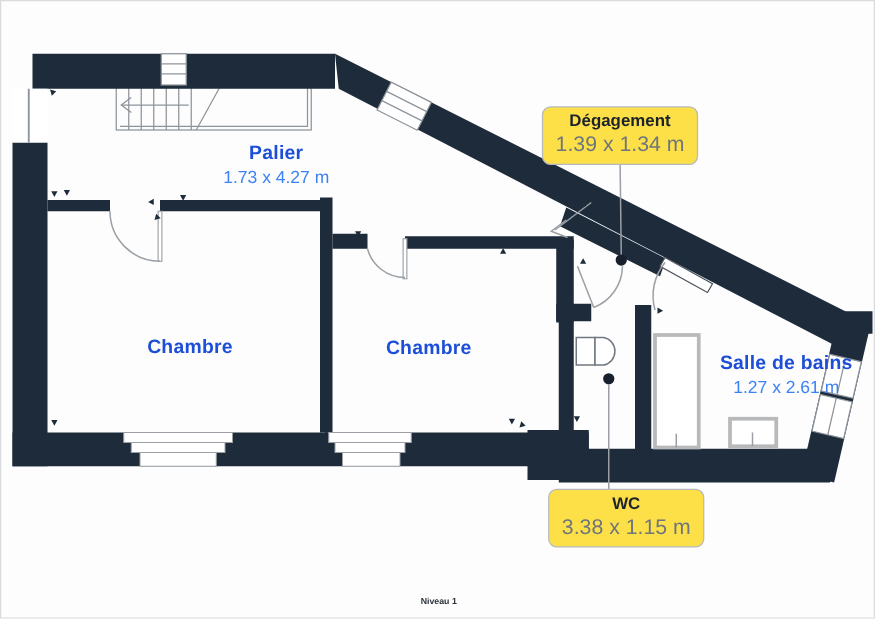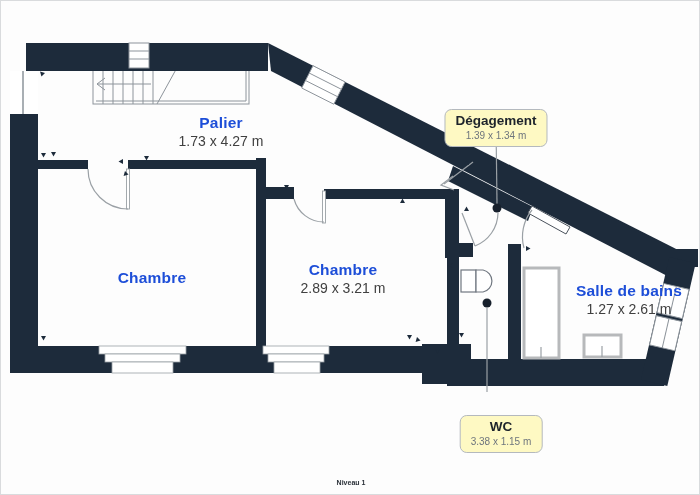--- a/index.html
+++ b/index.html
@@ -7,28 +7,28 @@
     position:relative;width:700px;height:495px;background:#fdfdfd;
     border:1px solid #d9dbdd;box-sizing:border-box;overflow:hidden;
     font-family:"Liberation Sans",sans-serif;
   }
   #plan-svg{position:absolute;left:0;top:0;}
   .room-label{
     position:absolute;transform:translate(-50%,-50%);
     text-align:center;white-space:nowrap;line-height:1.25;
   }
   .rl-title{font-size:15.5px;font-weight:700;color:#1d4ed8;letter-spacing:.2px;}
-  .rl-dims{font-size:14px;color:#404040;margin-top:1px;}
+  .rl-dims{font-size:14px;color:#3b82f6;margin-top:1px;}
   .callout{
     position:absolute;transform:translate(-50%,0);
-    background:#fef9c3;border:1.5px solid #b4b9be;border-radius:7px;
-    padding:3px 10px 4px 10px;text-align:center;white-space:nowrap;line-height:1.2;margin-top:24px;
+    background:#fde047;border:1.5px solid #b4b9be;border-radius:7px;
+    padding:3px 10px 4px 10px;text-align:center;white-space:nowrap;line-height:1.2;
   }
   .co-title{font-size:13.5px;font-weight:700;color:#1d232b;}
-  .co-dims{font-size:10px;color:#6e757d;margin-top:1px;}
+  .co-dims{font-size:17px;color:#6e757d;margin-top:1px;}
   .level-label{
     position:absolute;transform:translate(-50%,-50%);
     font-size:7px;font-weight:700;color:#2a3038;
   }
 </style>
 </head>
 <body>
 
 <div id="stage">
 
@@ -180,21 +180,20 @@
     <div class="rl-title">Palier</div>
     <div class="rl-dims">1.73 x 4.27 m</div>
   </div>
 
   <div class="room-label" style="left:151px;top:277px;">
     <div class="rl-title">Chambre</div>
   </div>
 
   <div class="room-label" style="left:342px;top:278px;">
     <div class="rl-title">Chambre</div>
-    <div class="rl-dims">2.89 x 3.21 m</div>
   </div>
 
   <div class="room-label" style="left:588px;top:299px;margin-left:40px;">
     <div class="rl-title">Salle de bains</div>
     <div class="rl-dims">1.27 x 2.61 m</div>
   </div>
 
   <div class="callout" style="left:495px;top:84px;">
     <div class="co-title">Dégagement</div>
     <div class="co-dims">1.39 x 1.34 m</div>

